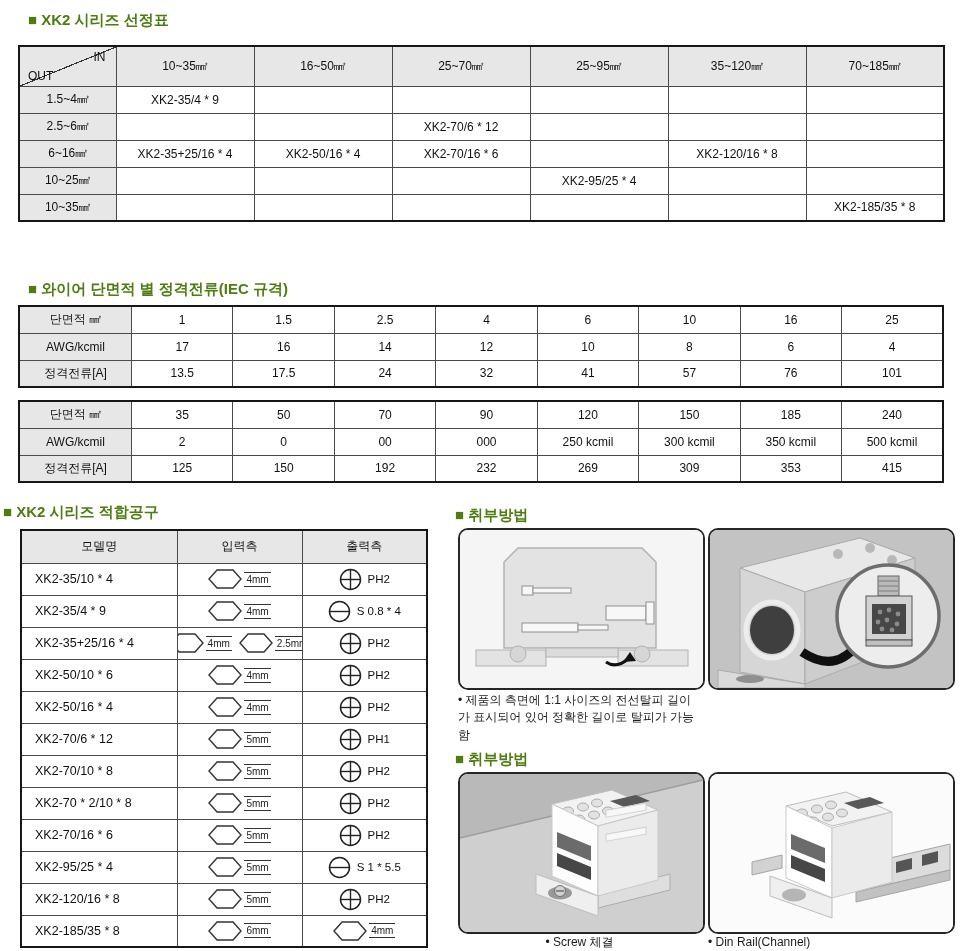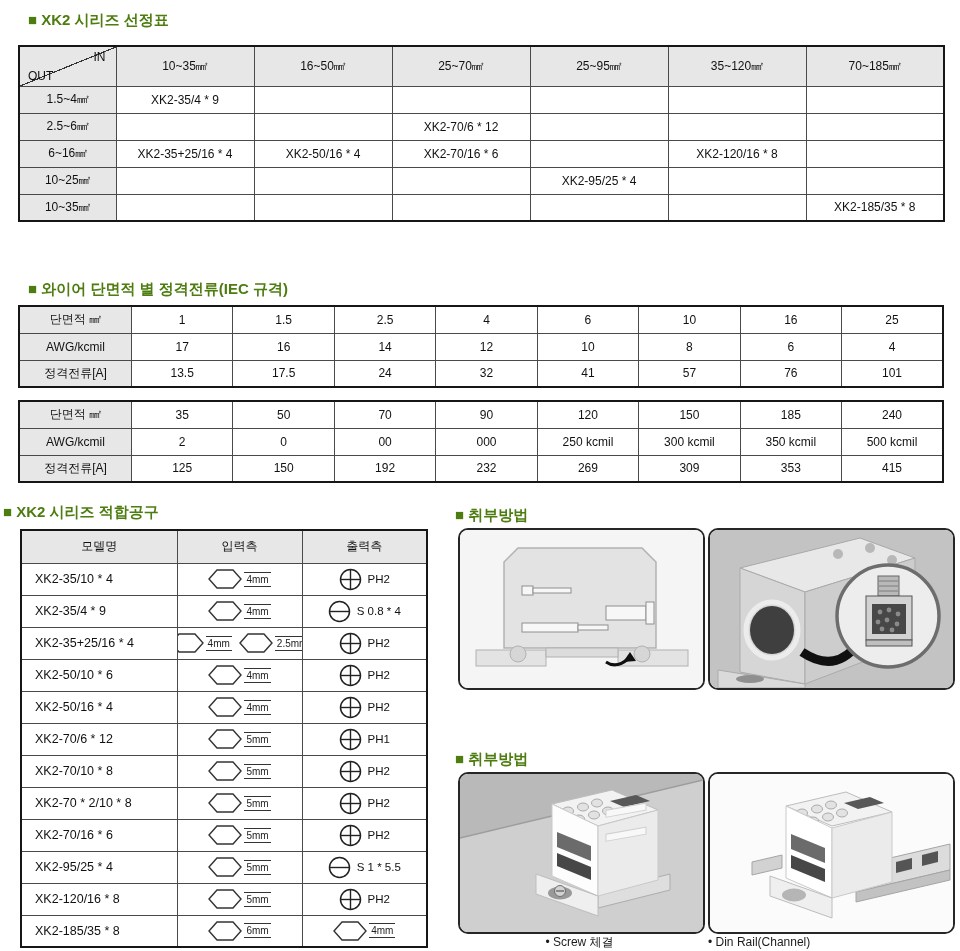--- a/index.html
+++ b/index.html
@@ -400,20 +400,21 @@
       <circle cx="188" cy="84" r="2.4" fill="#8a8a8a"></circle>
         <circle cx="168" cy="92" r="2.4" fill="#8a8a8a"></circle>
       <circle cx="177" cy="90" r="2.4" fill="#8a8a8a"></circle>
         <circle cx="187" cy="94" r="2.4" fill="#8a8a8a"></circle>
       <circle cx="172" cy="99" r="2.4" fill="#8a8a8a"></circle>
         <circle cx="182" cy="100" r="2.4" fill="#8a8a8a"></circle>
       <rect x="156" y="110" width="46" height="6" fill="#bfbfbf" stroke="#555"></rect>
     </svg>
   </div>
 
+  <div class="caption" style="left:458px;top:692px;">• 제품의 측면에 1:1 사이즈의 전선탈피 길이가 표시되어 있어 정확한 길이로 탈피가 가능함</div>
 
   <div class="sec-title" style="left:455px;top:750px;">■ 취부방법</div>
 
   <div class="img-box" style="left:458px;top:772px;">
     <svg width="243" height="158" viewBox="0 0 243 158">
       <rect width="243" height="158" fill="#b9b9b9"></rect>
       <polygon points="0,64 243,6 243,158 0,158" fill="#cfcfcf"></polygon>
       <line x1="0" y1="64" x2="243" y2="6" stroke="#9d9d9d" stroke-width="1.5"></line>
       <polygon points="138,118 210,100 210,116 138,134" fill="#dedede" stroke="#adadad"></polygon>
       <polygon points="92,30 152,16 198,36 138,52" fill="#f2f2f2" stroke="#bdbdbd"></polygon>

